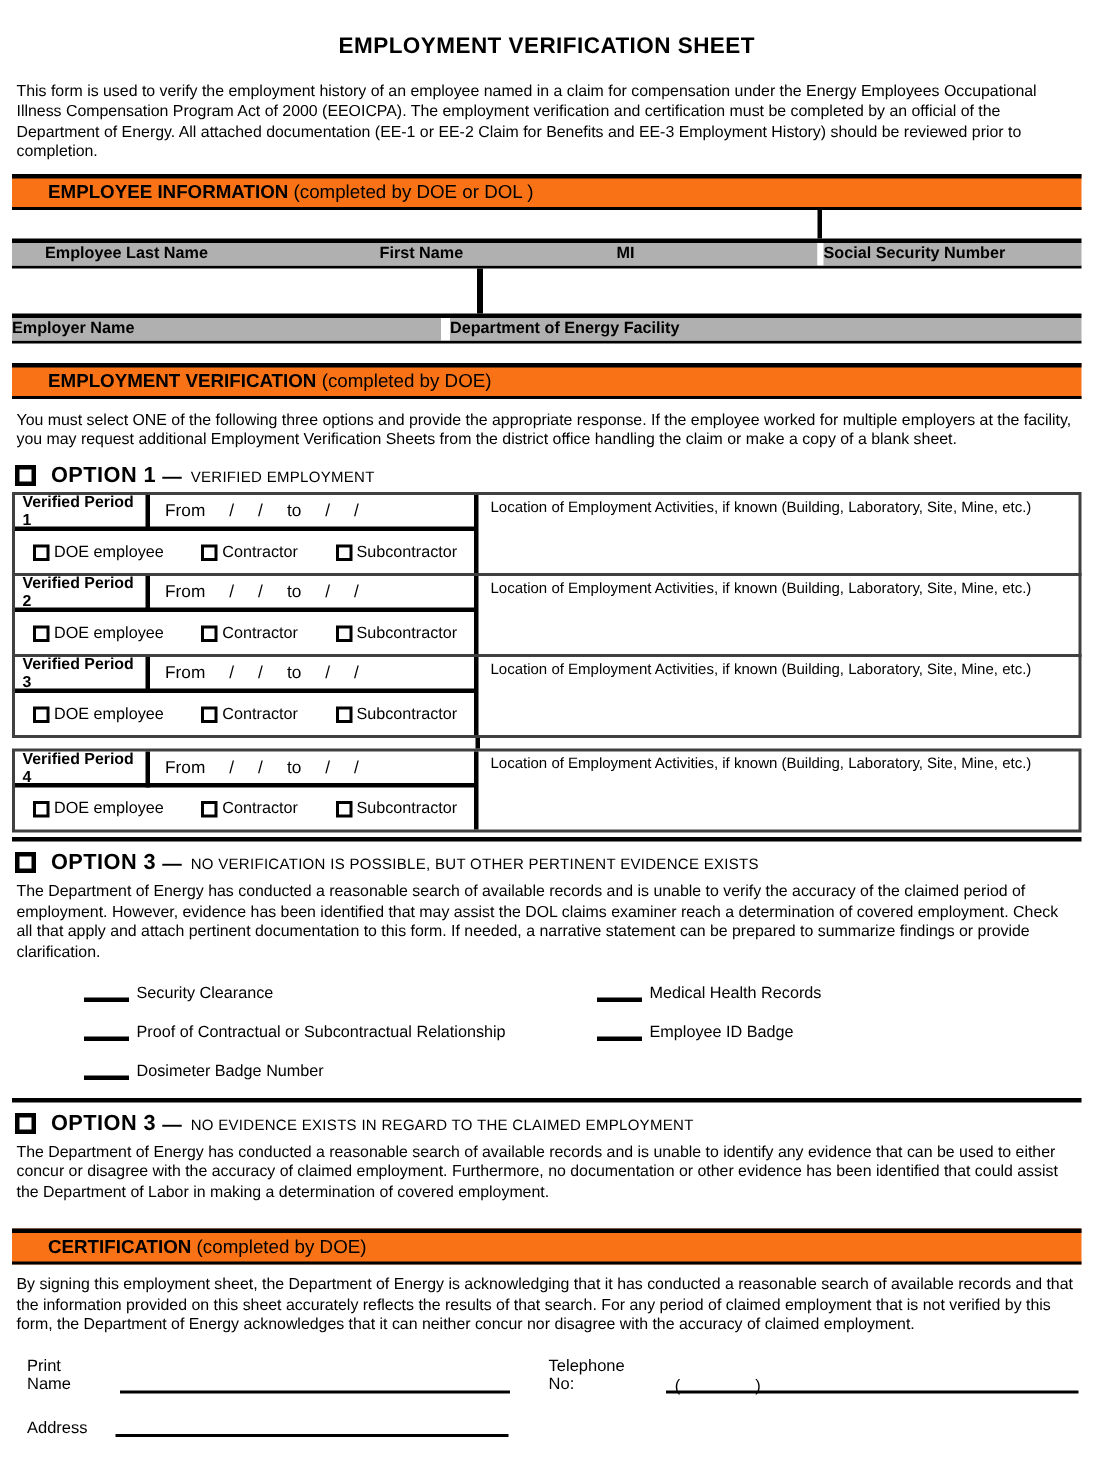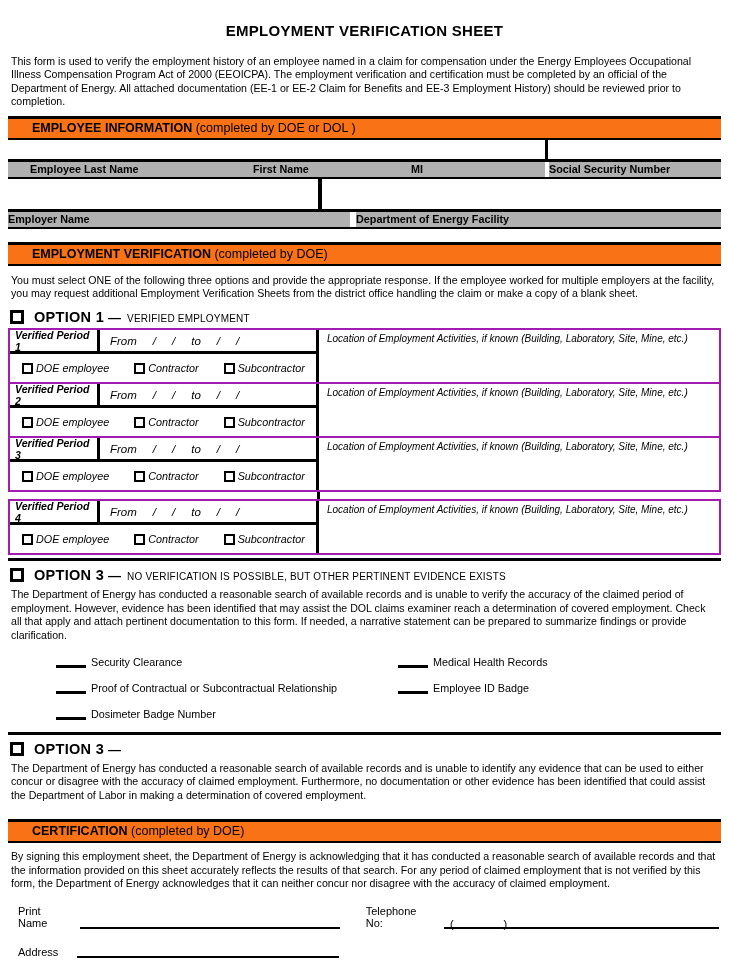--- a/index.html
+++ b/index.html
@@ -34,36 +34,35 @@
   .lbB-left .l1 { width:245px; padding-left:22px; }
   .lbB-left .l2 { width:158px; }
   .lbB-gap { width:4px; background:#fff; }
   .lbB-right { flex:1; padding-left:12px; }
 
   .ei-rowC { display:flex; height:30px; }
   .ei-rowC .cellL { width:310px; }
   .ei-rowC .divC { width:4px; background:#000; }
   .ei-rowC .cellR { flex:1; }
 
-  .lbD-left { width:342px; padding-left:22px; }
+  .lbD-left { width:286px; padding-left:22px; }
   .lbD-gap { width:6px; background:#fff; }
   .lbD-right { flex:1; padding-left:20px; }
 
   
   .opt-heading { display:flex; align-items:center; margin:6px 2px 3px; }
   .cb-lg { width:14px; height:14px; border:3px solid #000; background:#fff; flex:none; }
   .opt-title { font-weight:bold; font-size:14.5px; letter-spacing:.3px; margin-left:10px; }
   .opt-dash { font-weight:bold; font-size:13px; margin:0 6px 0 4px; }
   .opt-sub { font-size:10px; letter-spacing:.2px; padding-top:2px; }
 
   
   .period-block {
     display:grid; grid-template-columns:90px 216px 1fr; grid-template-rows:24px 28px;
-    border:2px solid #a21caf;
-    font-style:italic;
+    border:2px solid #404040;
   }
   .period-block + .period-block { margin-top:-2px; }
   .pb-label { grid-column:1; grid-row:1; border-right:3px solid #000; border-bottom:3px solid #000;
     font-weight:bold; font-size:10.6px; display:flex; align-items:center; padding-left:5px; }
   .pb-dates { grid-column:2; grid-row:1; border-bottom:3px solid #000;
     display:flex; align-items:center; font-size:11.5px; padding-left:10px; gap:16px; }
   .pb-checks { grid-column:1 / 3; grid-row:2; display:flex; align-items:center; padding-left:12px; gap:25px; }
   .pb-loc { grid-column:3; grid-row:1 / 3; border-left:3px solid #000; padding:3px 6px 0 8px; font-size:10px; line-height:12px; }
   .check-item { display:flex; align-items:center; font-size:10.8px; }
   .cb { width:11px; height:11px; border:2px solid #000; background:#fff; flex:none; margin-right:3px; }
@@ -298,20 +297,21 @@
       <span>Dosimeter Badge Number</span>
     </div>
   </div>
 
   <div class="rule"></div>
 
   <div class="opt-heading">
     <span class="cb-lg"></span>
     <span class="opt-title">OPTION 3</span>
     <span class="opt-dash">—</span>
+    <span class="opt-sub">NO EVIDENCE EXISTS IN REGARD TO THE CLAIMED EMPLOYMENT</span>
   </div>
 
   <p class="para" style="margin-top:5px;">The Department of Energy has conducted a reasonable search of available records and is unable to identify any evidence that can be used to either concur or disagree with the accuracy of claimed employment.  Furthermore, no documentation or other evidence has been identified that could assist the Department of Labor in making a determination of covered employment.</p>
 
   <div class="sec-bar" style="margin-top:17px;">
     <span class="bar-title">CERTIFICATION</span>
     <span class="bar-suffix">(completed by DOE)</span>
   </div>
 
   <p class="para" style="margin-top:7px;">By signing this employment sheet, the Department of Energy is acknowledging that it has conducted a reasonable search of available records and that the information provided on this sheet accurately reflects the results of that search.   For any period of claimed employment that is not verified by this form, the Department of Energy acknowledges that it can neither concur nor disagree with the accuracy of claimed employment.</p>

